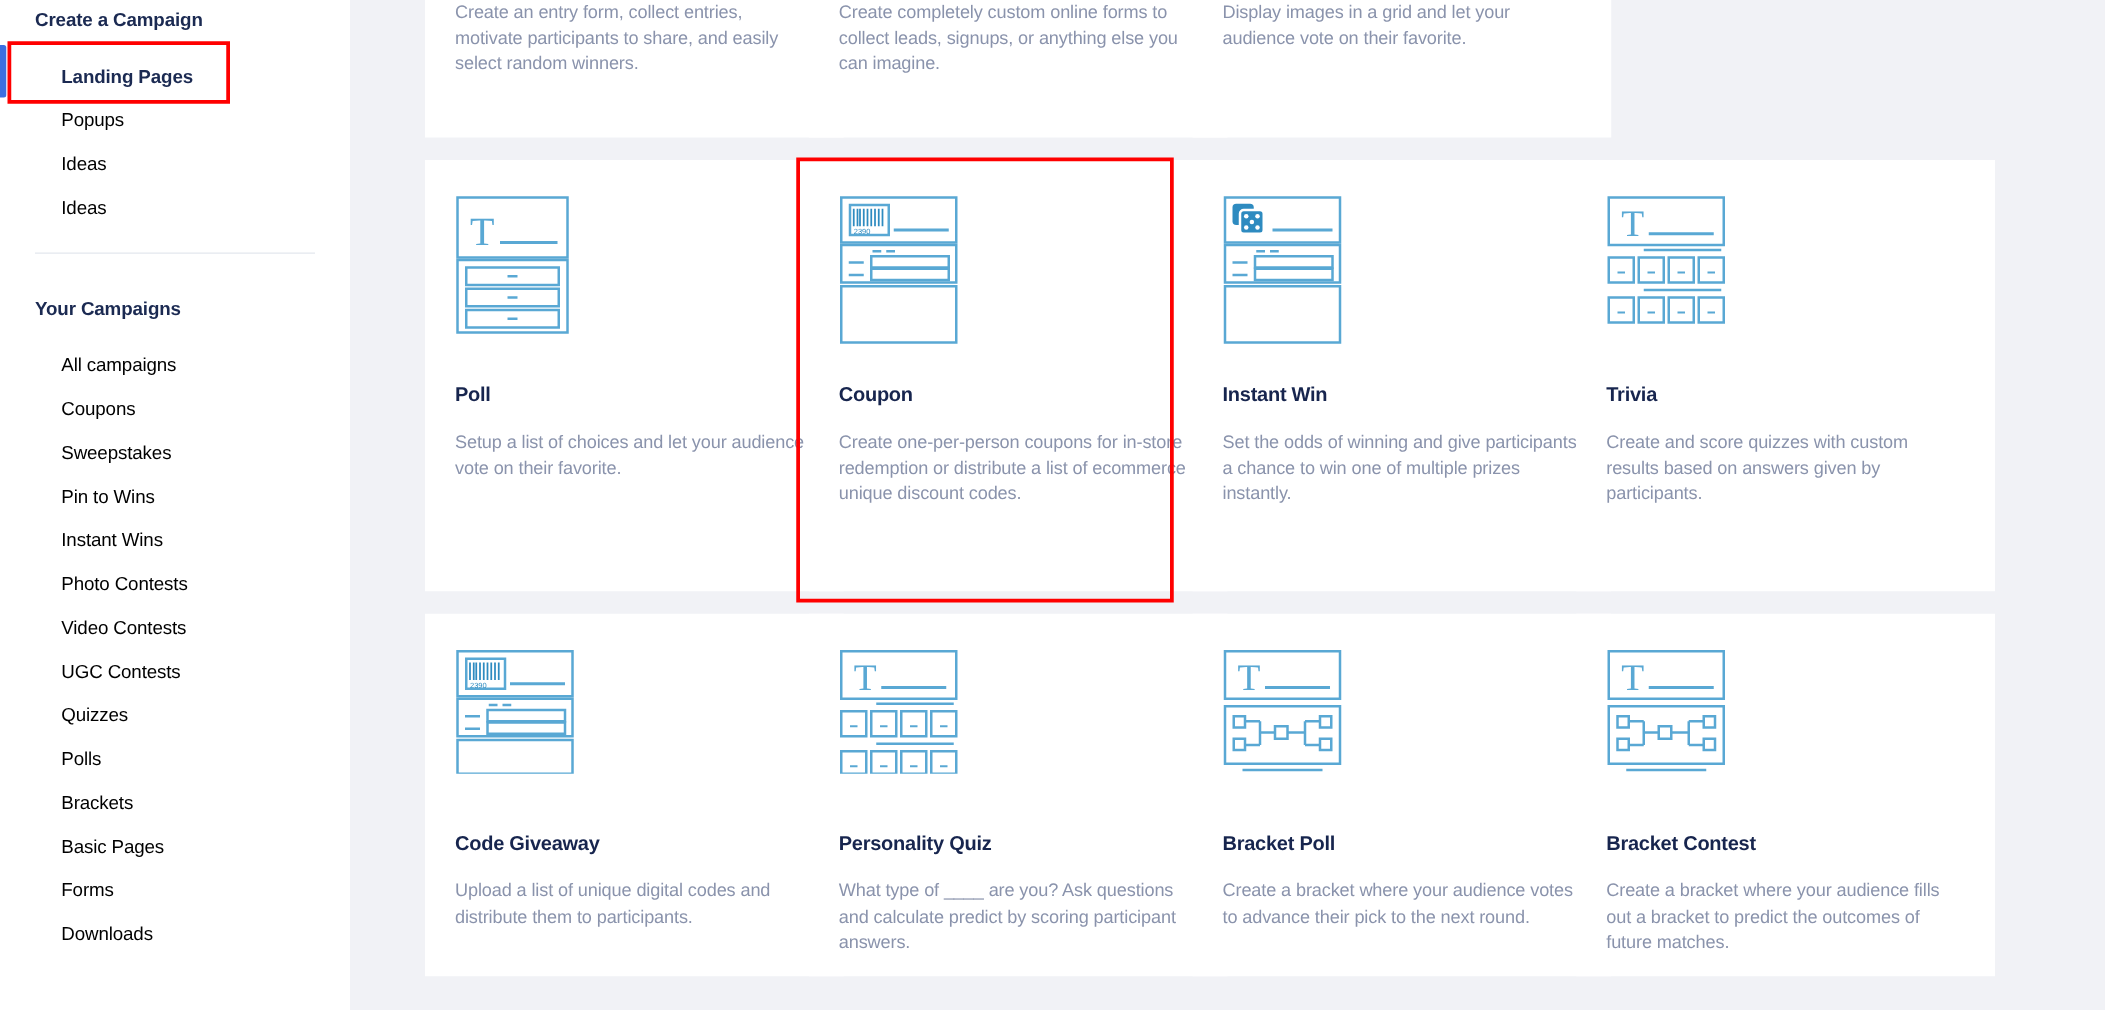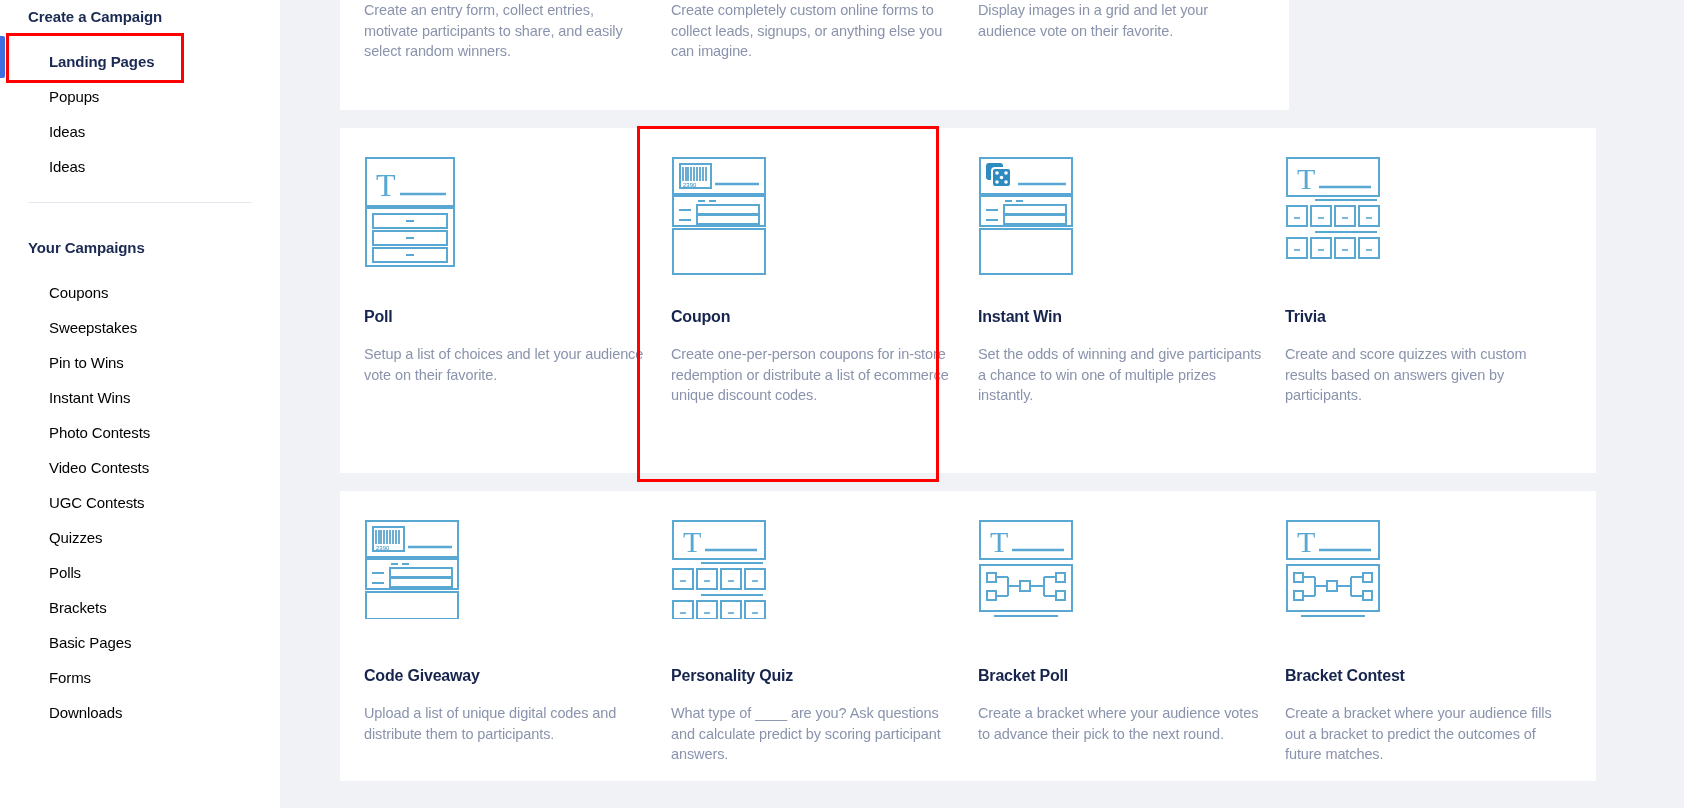--- a/index.html
+++ b/index.html
@@ -165,20 +165,23 @@
     </div>
     <div class="side-item">
       <span>Ideas</span>
     </div>
 
     <div class="side-divider"></div>
     <div class="side-gap"></div>
 
     <div class="side-heading second">Your Campaigns</div>
 
+    <div class="side-item">
+      <span>All campaigns</span>
+    </div>
     <div class="side-item">
       <span>Coupons</span>
     </div>
     <div class="side-item">
       <span>Sweepstakes</span>
     </div>
     <div class="side-item">
       <span>Pin to Wins</span>
     </div>
     <div class="side-item">

